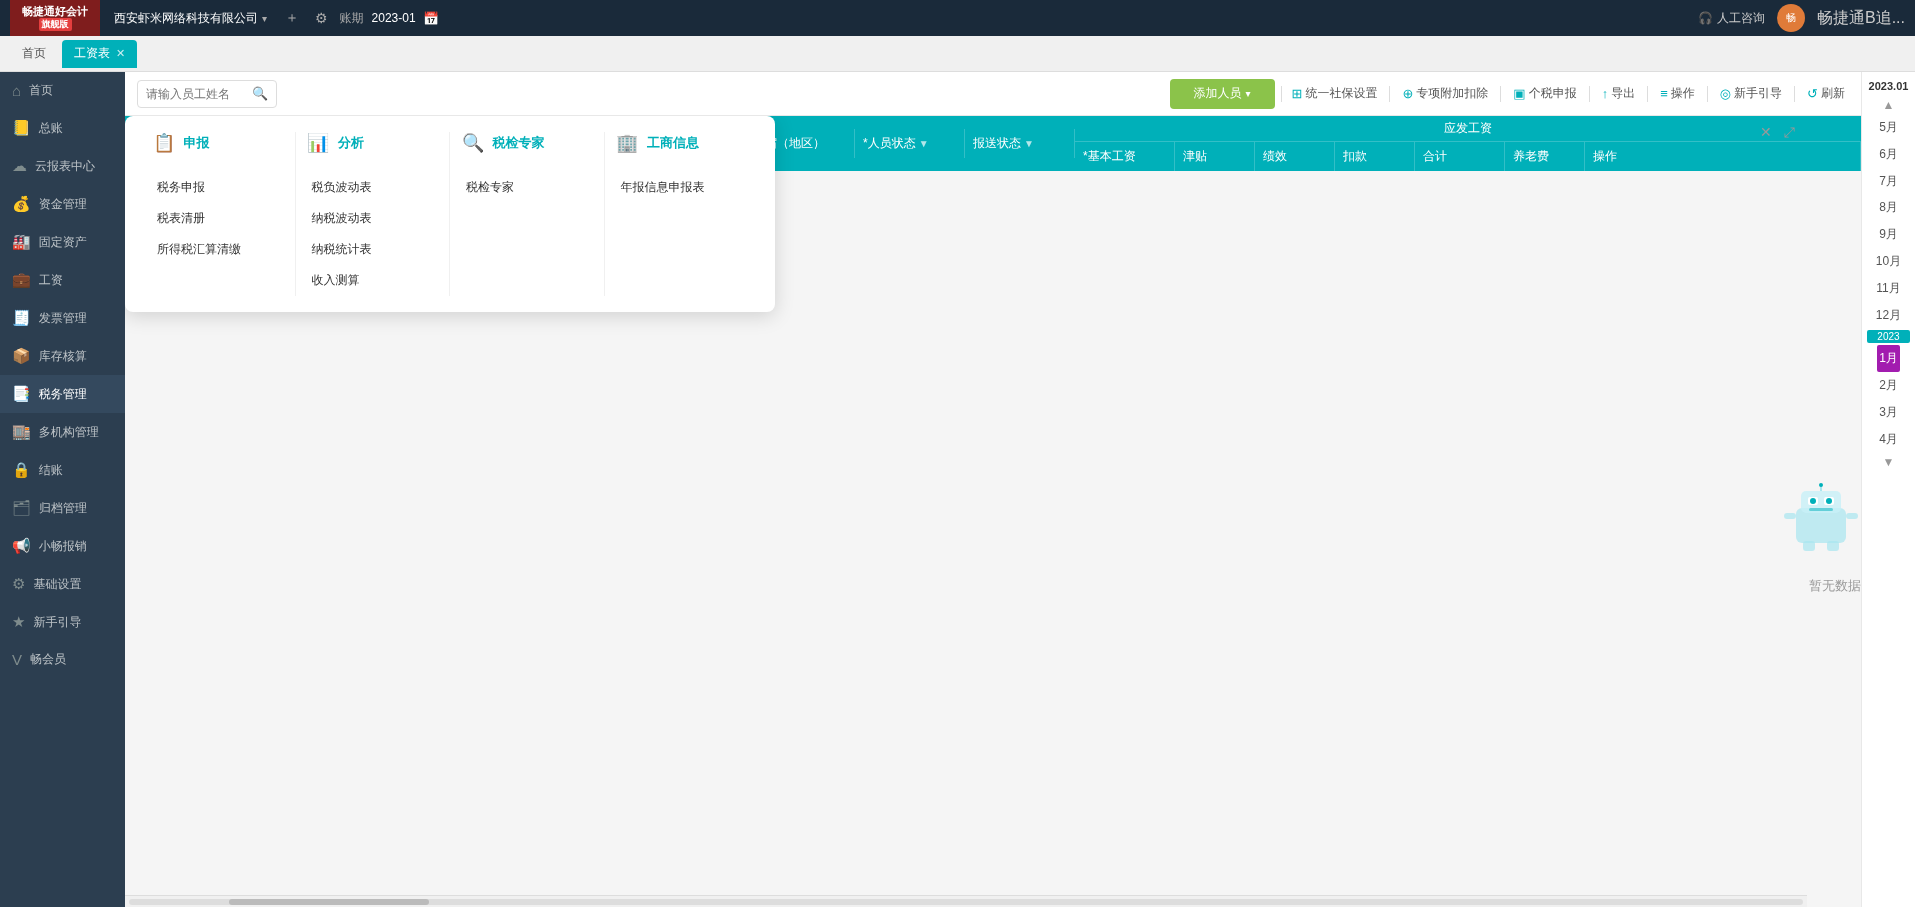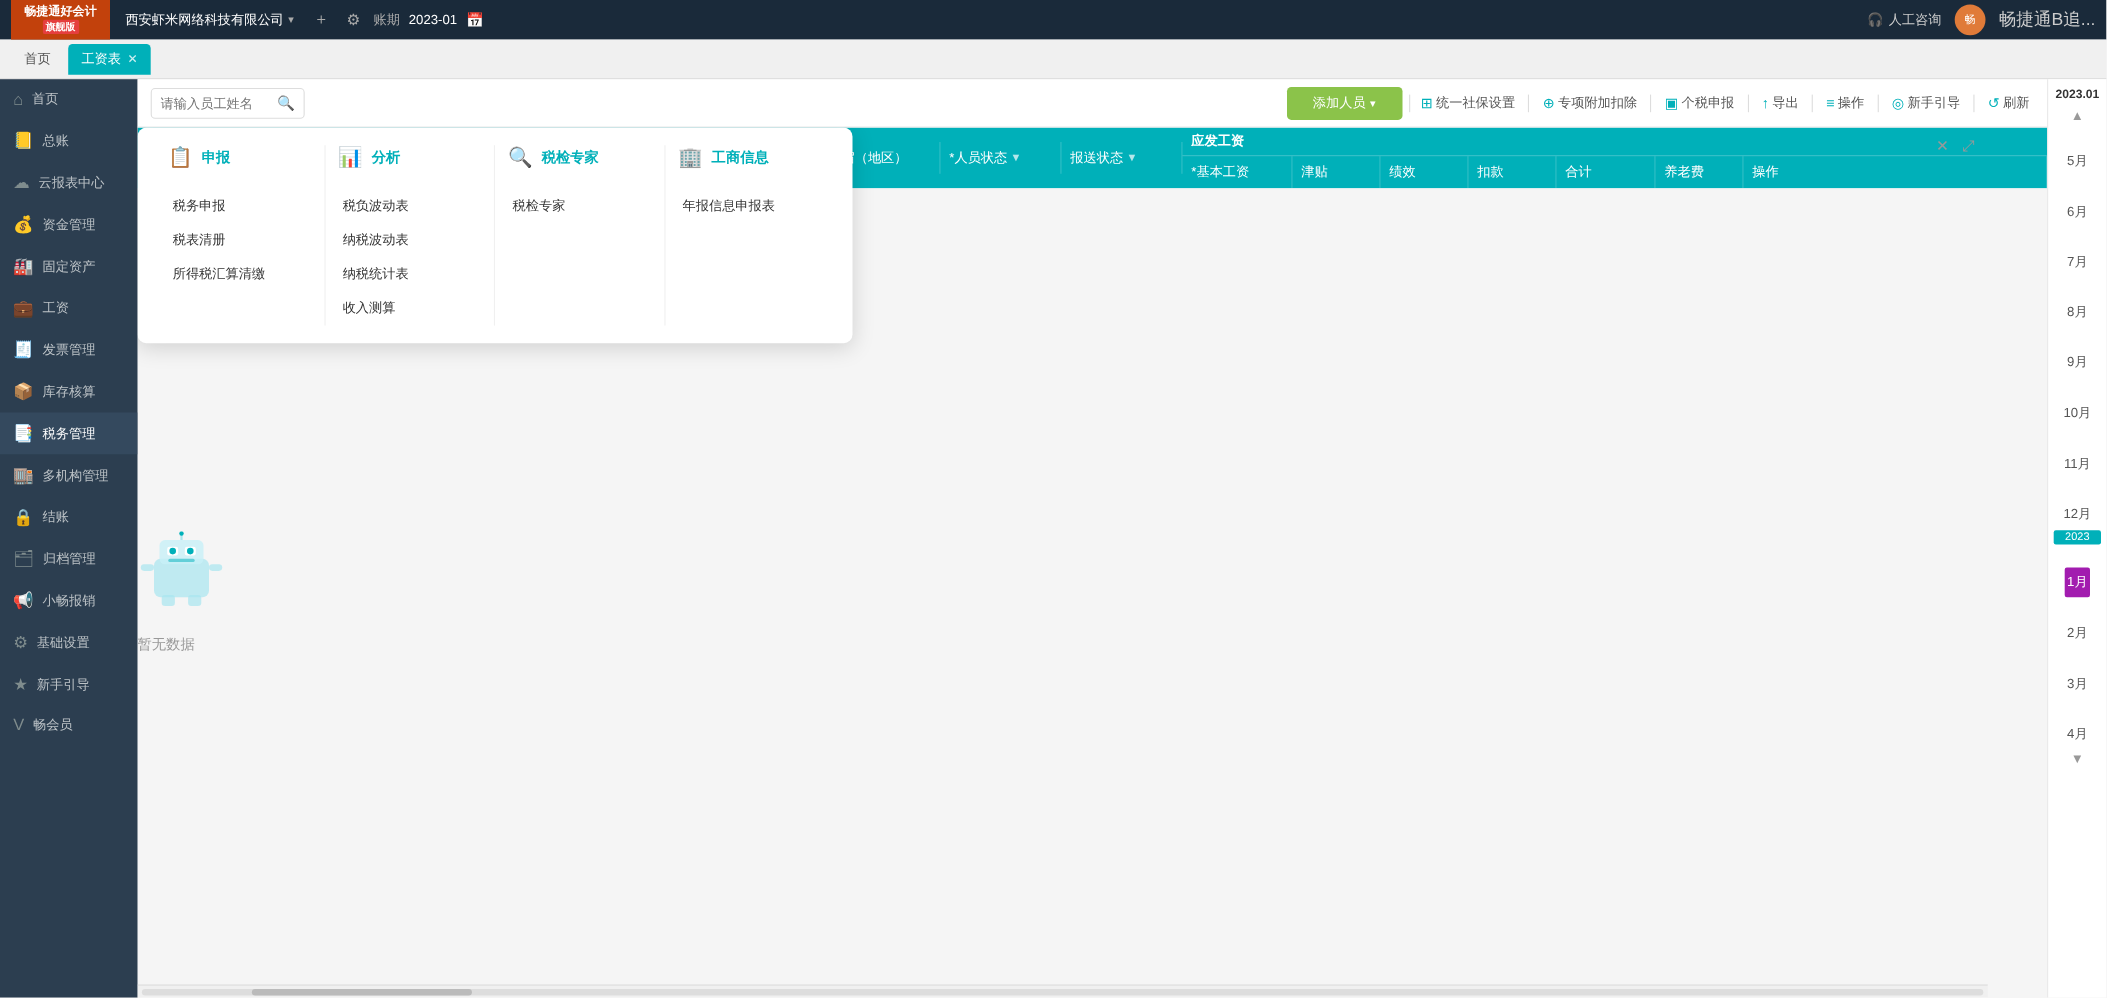--- a/index.html
+++ b/index.html
@@ -6,21 +6,21 @@
     body { font-family: 'Microsoft YaHei', Arial, sans-serif; font-size: 12px; background: #f5f5f5; width: 1915px; min-height: 907px; overflow: hidden; }
 
     
     .top-bar {
       display: flex; align-items: center;
       background: #1a2a3a; color: #fff;
       height: 36px; padding: 0 10px; gap: 8px;
     }
     .top-logo {
       display: flex; flex-direction: column; align-items: center; justify-content: center;
-      width: 90px; height: 36px; background: #c2410c; cursor: pointer;
+      width: 90px; height: 36px; background: #7f1d1d; cursor: pointer;
       font-size: 11px; line-height: 1.2; color: #fff; font-weight: bold;
     }
     .top-logo .sub { font-size: 9px; background: #e53e3e; padding: 1px 3px; border-radius: 2px; }
     .company-selector {
       display: flex; align-items: center; gap: 4px;
       color: #fff; font-size: 12px; cursor: pointer; padding: 0 6px;
     }
     .company-selector .chevron { font-size: 10px; color: #aaa; }
     .top-icon-btn { color: #aaa; cursor: pointer; font-size: 14px; padding: 0 4px; }
     .period-label { color: #aaa; font-size: 12px; }
@@ -108,21 +108,21 @@
     .col-base-wage { width: 100px; flex-shrink: 0; }
     .col-allowance { width: 80px; flex-shrink: 0; }
     .col-perf { width: 80px; flex-shrink: 0; }
     .col-deduct { width: 80px; flex-shrink: 0; text-align: center; }
     .col-total { width: 90px; flex-shrink: 0; }
     .col-pension { width: 80px; flex-shrink: 0; }
     .col-action { flex: 1; }
 
     
     .empty-state {
-      flex: 1; display: flex; flex-direction: column; align-items: flex-start; justify-content: center;
+      flex: 1; display: flex; flex-direction: column; align-items: flex-end; justify-content: center;
       gap: 24px;
     }
     .empty-robot {
       width: 80px; height: 70px;
       position: relative;
     }
     .empty-text { color: #999; font-size: 13px; }
     .dropdown-menu {
       position: absolute; top: 44px; left: 0; z-index: 200;
       background: #fff; border-radius: 8px; box-shadow: 0 4px 20px rgba(0,0,0,0.15);
@@ -146,21 +146,21 @@
     
     .right-panel {
       width: 54px; background: #fff; border-left: 1px solid #e8e8e8;
       display: flex; flex-direction: column; align-items: center;
       padding-top: 4px; overflow: hidden; flex-shrink: 0;
     }
     .rp-nav { width: 100%; display: flex; justify-content: center; }
     .rp-nav-btn { color: #999; font-size: 12px; cursor: pointer; padding: 2px 6px; }
     .rp-month {
       width: 100%; text-align: center; font-size: 12px; color: #555; cursor: pointer;
-      padding: 5px 2px; line-height: 1.4; margin-top: 19px;
+      padding: 5px 2px; line-height: 1.4;
     }
     .rp-month.current { background: #a21caf; color: #fff; border-radius: 2px; }
     .rp-year-badge {
       background: #00b0b9; color: #fff; font-size: 10px; padding: 1px 4px;
       border-radius: 2px; margin: 2px 0; text-align: center; width: 80%;
     }
 
     
     .scroll-bar-area {
       height: 12px; background: #f0f0f0; border-top: 1px solid #ddd;
@@ -358,21 +358,21 @@
         <div class="th-cell col-status">
           <span>*人员状态</span>
           <span class="filter-icon">▼</span>
         </div>
         <div class="th-cell col-report">
           <span>报送状态</span>
           <span class="filter-icon">▼</span>
         </div>
 
         <div style="display:flex;flex-direction:column;flex:1;">
-          <div style="padding:4px 8px;border-bottom:1px solid rgba(255,255,255,0.2);font-weight:bold;">应发工资</div>
+          <div style="text-align:center;padding:4px 8px;border-bottom:1px solid rgba(255,255,255,0.2);font-weight:normal;">应发工资</div>
           <div style="display:flex;">
             <div class="th-cell col-base-wage">*基本工资</div>
             <div class="th-cell col-allowance">津贴</div>
             <div class="th-cell col-perf">绩效</div>
             <div class="th-cell col-deduct">扣款</div>
             <div class="th-cell col-total">合计</div>
             <div class="th-cell col-pension">养老费</div>
             <div class="th-cell col-action">操作</div>
           </div>
         </div>

